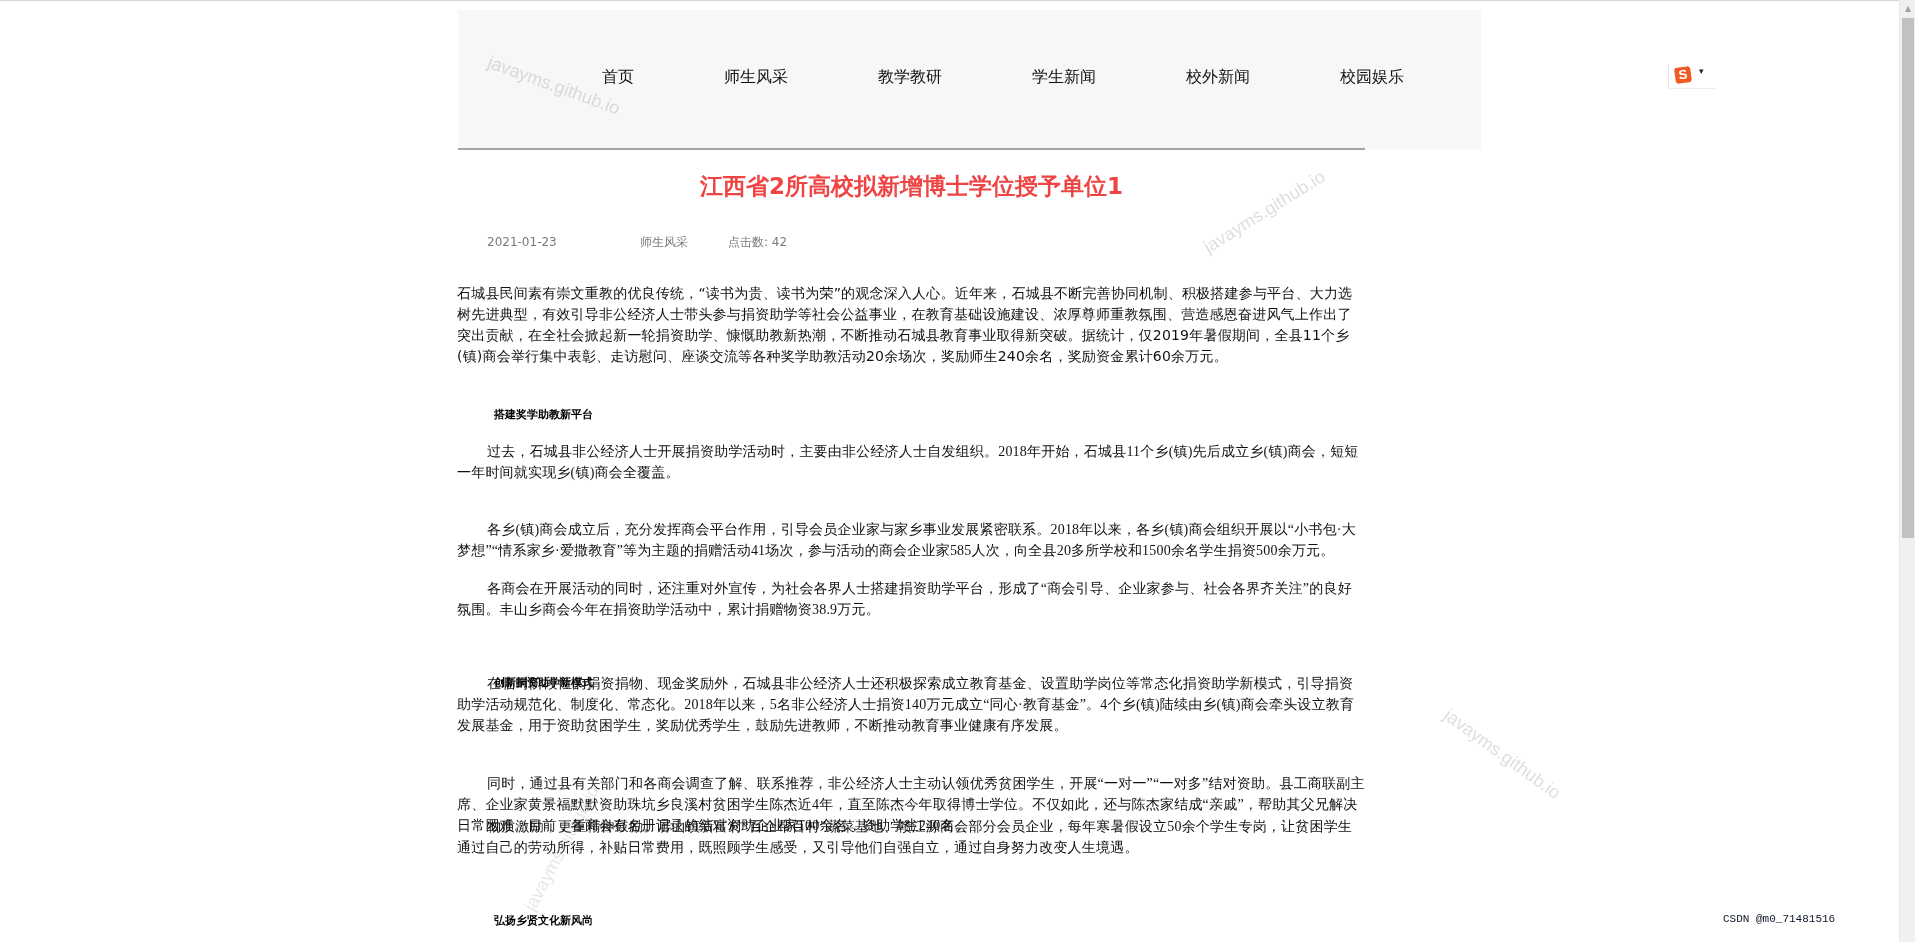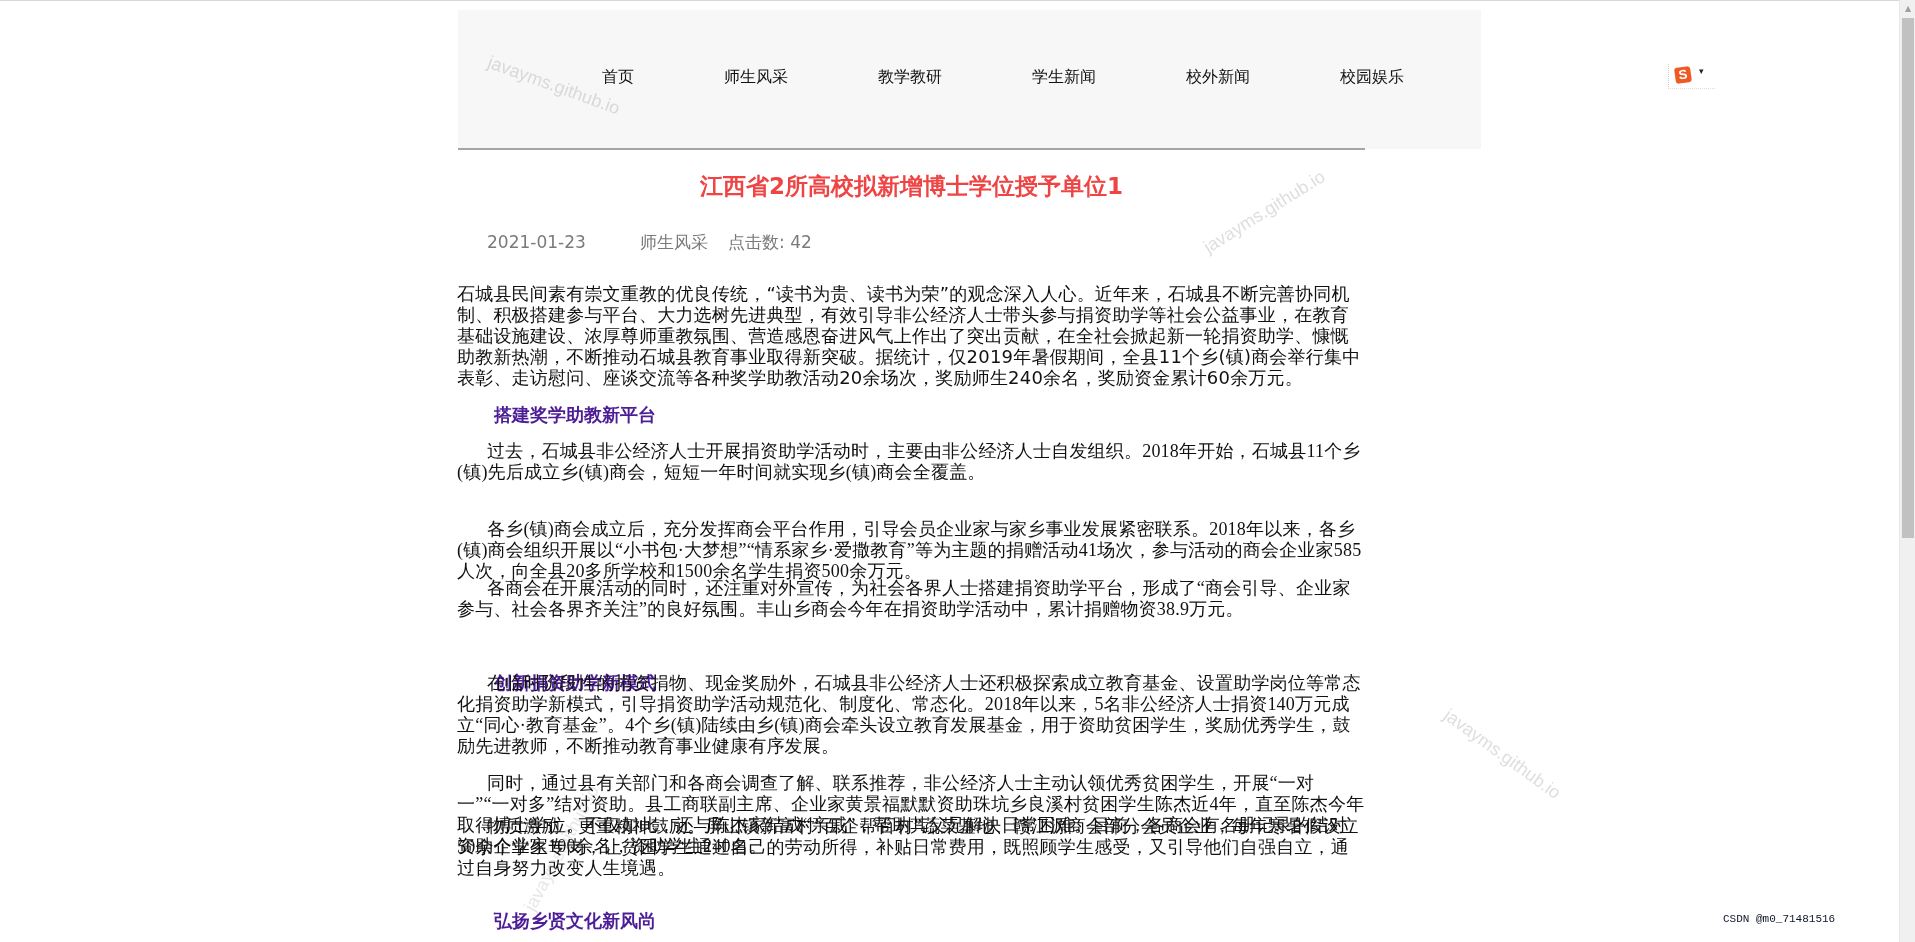--- a/index.html
+++ b/index.html
@@ -17,30 +17,30 @@
   .nav-item {
     position: absolute; top: 57px; width: 120px; margin-left: -60px;
     text-align: right; font-size: 16px; color: #111; cursor: pointer;
     line-height: 20px;
   }
   .hr { position: absolute; left: 458px; top: 148px; width: 907px; height: 2px; background: #a5a5a5; }
   .title {
     position: absolute; left: 458px; top: 171px; width: 907px; text-align: center;
     font-size: 23px; font-weight: bold; color: #ef4444; line-height: 30px;
   }
-  .meta { position: absolute; top: 234px; font-size: 17px; color: #7a7a7a; line-height: 16px; }
+  .meta { position: absolute; top: 234px; font-size: 12px; color: #7a7a7a; line-height: 16px; }
   .content { position: absolute; left: 457px; top: 0; width: 908px; }
   .para {
     position: absolute; left: 0; width: 908px;
-    font-size: 18px; line-height: 21px; color: #111;
+    font-size: 14px; line-height: 21px; color: #111;
     letter-spacing: 0.2px; word-break: break-all;
   }
   .para.indent { text-indent: 30px; font-family: Liberation Serif, serif; }
   .heading {
-    position: absolute; left: 37px; font-size: 18px; font-weight: bold; line-height: 21px; color: #4c1d95;
+    position: absolute; left: 37px; font-size: 11px; font-weight: bold; line-height: 21px; color: #000000;
   }
   .watermark {
     position: absolute; color: rgba(160,160,160,0.35); font-size: 18px;
     white-space: nowrap; pointer-events: none; font-family: "Liberation Sans", sans-serif;
   }
   .ime {
     position: absolute; left: 1668px; top: 64px; width: 46px; height: 24px;
     border-left: 1px dotted #ccc; border-bottom: 1px dotted #ddd;
   }
   .ime-logo {

